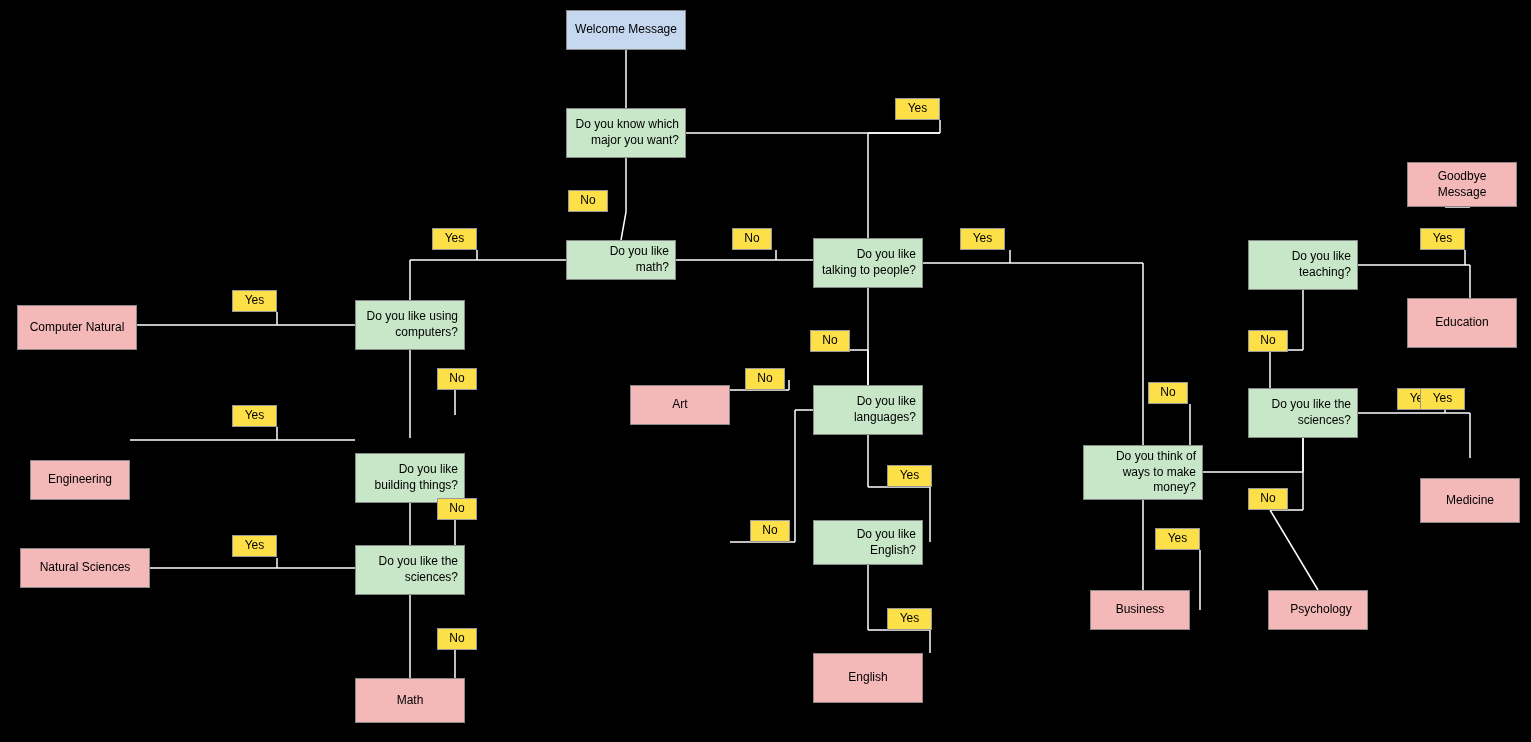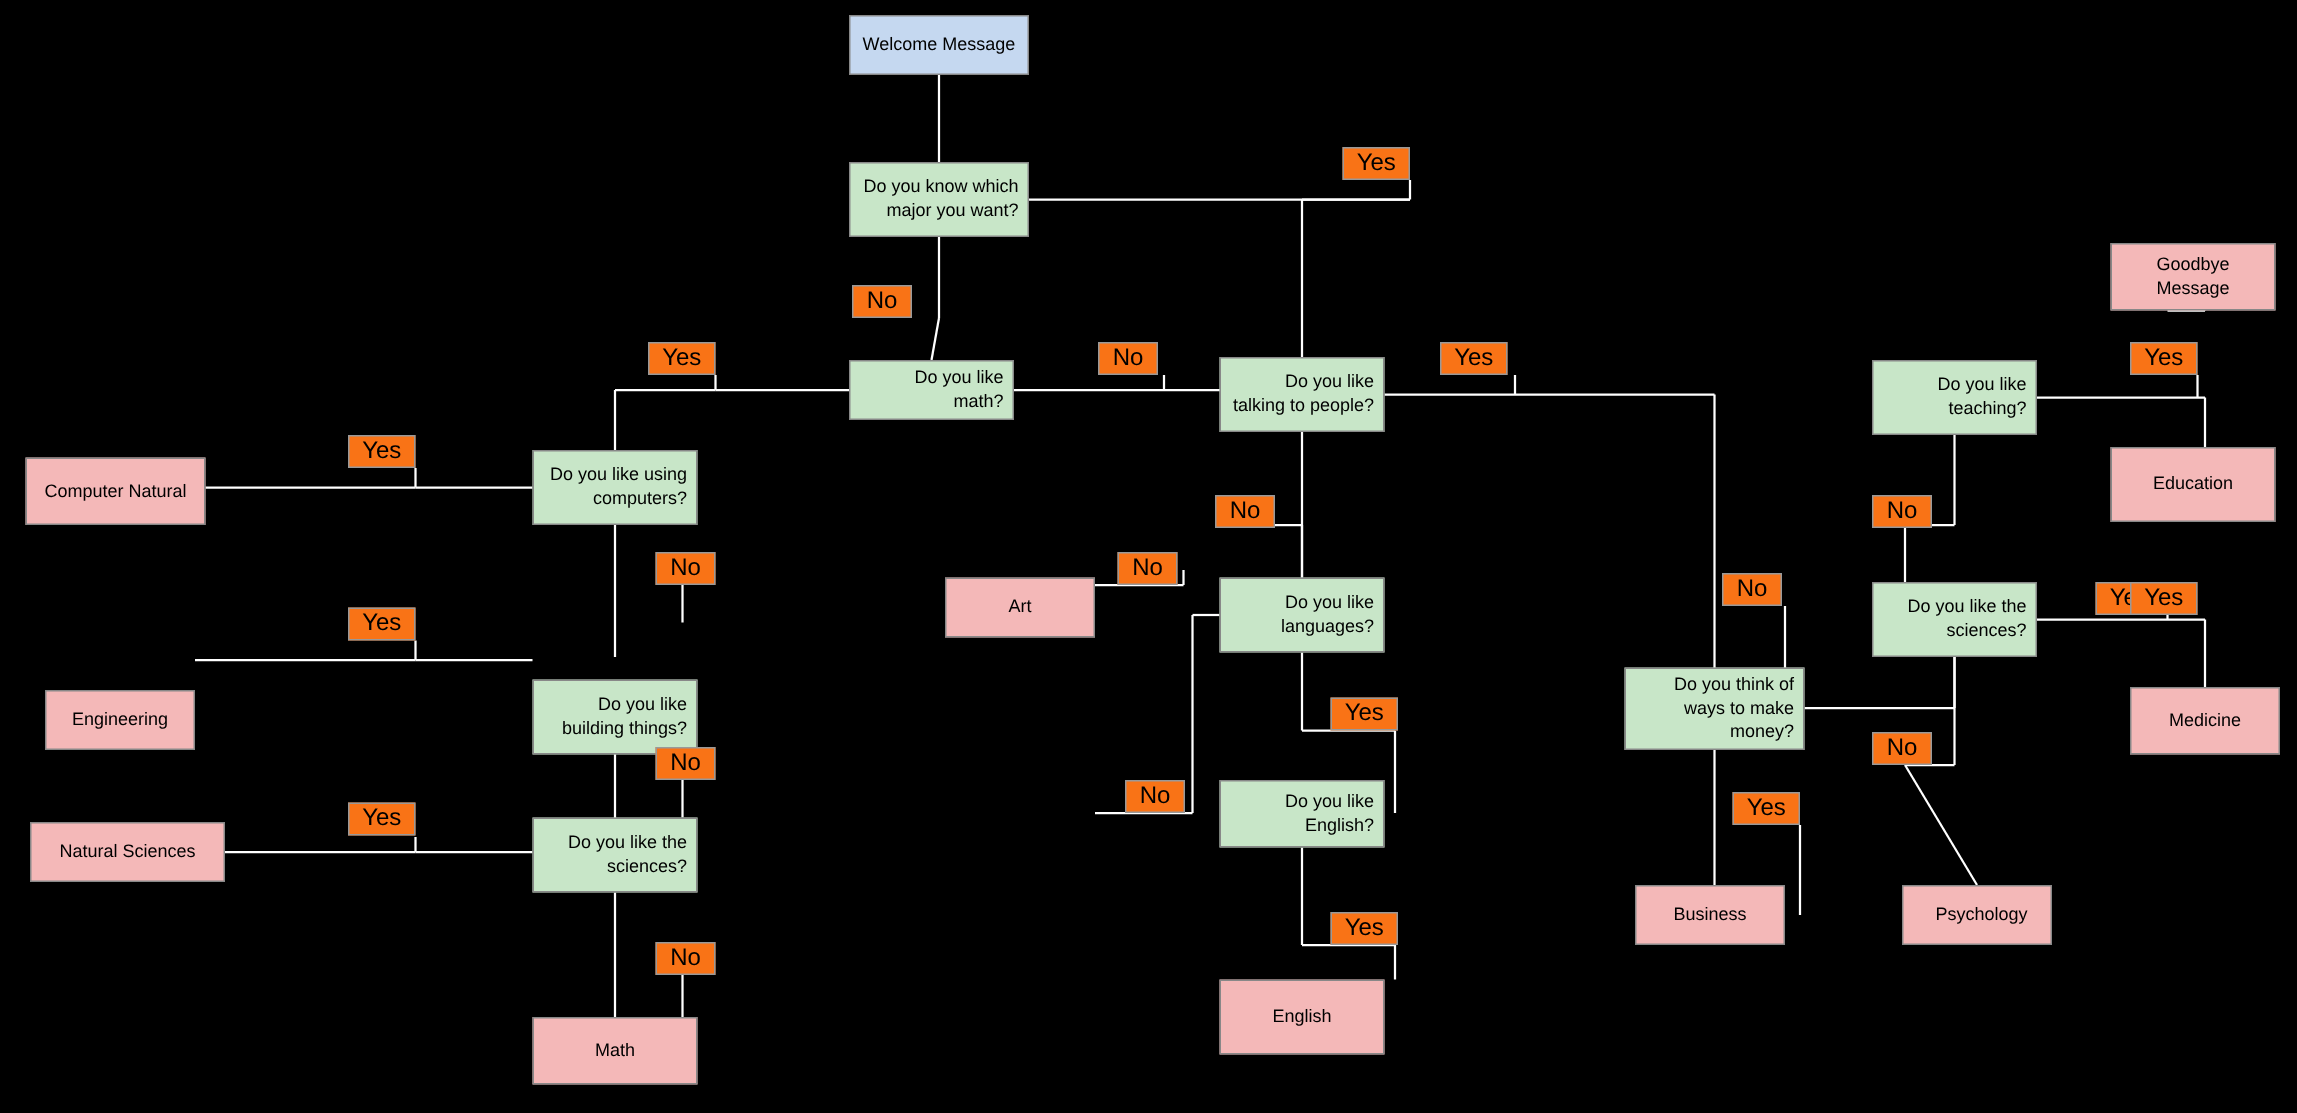--- a/index.html
+++ b/index.html
@@ -35,23 +35,23 @@
     .node-green {
       background: #c8e6c8;
       border-color: #888;
       text-align: right;
     }
     .node-pink {
       background: #f4b8b8;
       border-color: #888;
     }
     .node-white {
-      background: #f97316;
+      background: #fde047;
       border-color: #999;
-      font-size: 16px;
+      font-size: 12px;
       padding: 2px 5px;
     }
     svg.lines {
       position: absolute;
       top: 0;
       left: 0;
       width: 1531px;
       height: 742px;
       pointer-events: none;
     }
@@ -198,16 +198,16 @@
     <div class="node node-white" style="left: 1155px; top: 528px; width: 45px; height: 22px;">Yes</div>
     <div class="node node-pink" style="left: 1090px; top: 590px; width: 100px; height: 40px;">Business</div>
     <div class="node node-green" style="left: 1248px; top: 240px; width: 110px; height: 50px;">Do you like teaching?</div>
     <div class="node node-white" style="left: 1248px; top: 330px; width: 40px; height: 22px;">No</div>
     <div class="node node-white" style="left: 1420px; top: 228px; width: 45px; height: 22px;">Yes</div>
     <div class="node node-green" style="left: 1248px; top: 388px; width: 110px; height: 50px;">Do you like the sciences?</div>
     <div class="node node-white" style="left: 1397px; top: 388px; width: 45px; height: 22px;">Yes</div>
     <div class="node node-white" style="left: 1248px; top: 488px; width: 40px; height: 22px;">No</div>
     <div class="node node-pink" style="left: 1268px; top: 590px; width: 100px; height: 40px; padding-left: 12px;">Psychology</div>
     <div class="node node-pink" style="left: 1407px; top: 298px; width: 110px; height: 50px;">Education</div>
-    <div class="node node-pink" style="left: 1420px; top: 458px; width: 100px; height: 45px;">Medicine</div>
+    <div class="node node-pink" style="left: 1420px; top: 478px; width: 100px; height: 45px;">Medicine</div>
     <div class="node node-pink" style="left: 1407px; top: 162px; width: 110px; height: 45px;">Goodbye Message</div>
     <div class="node node-white" style="left: 1420px; top: 388px; width: 45px; height: 22px;">Yes</div>
   </div>
 
 </body></html>

